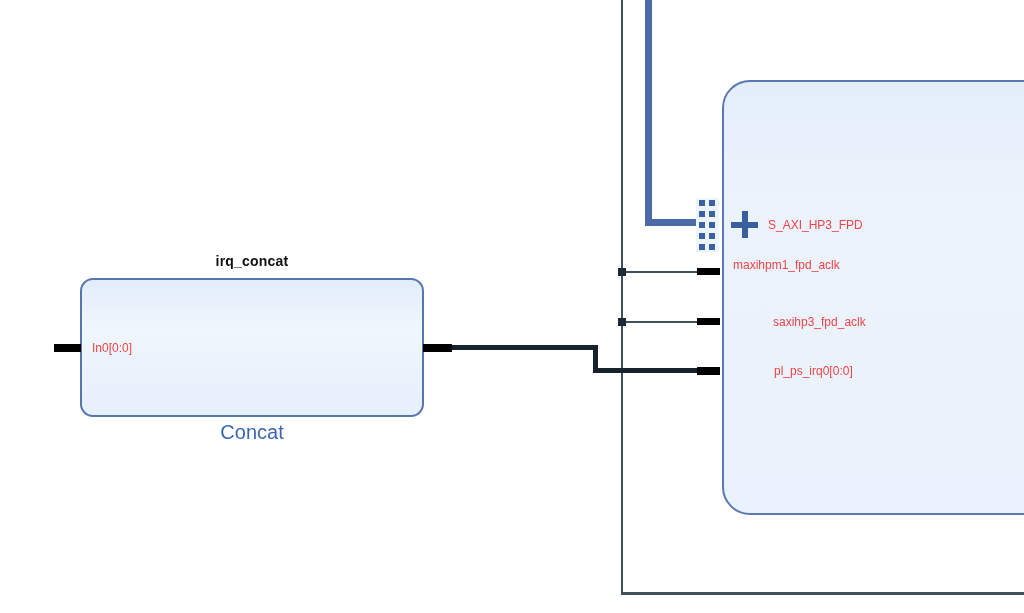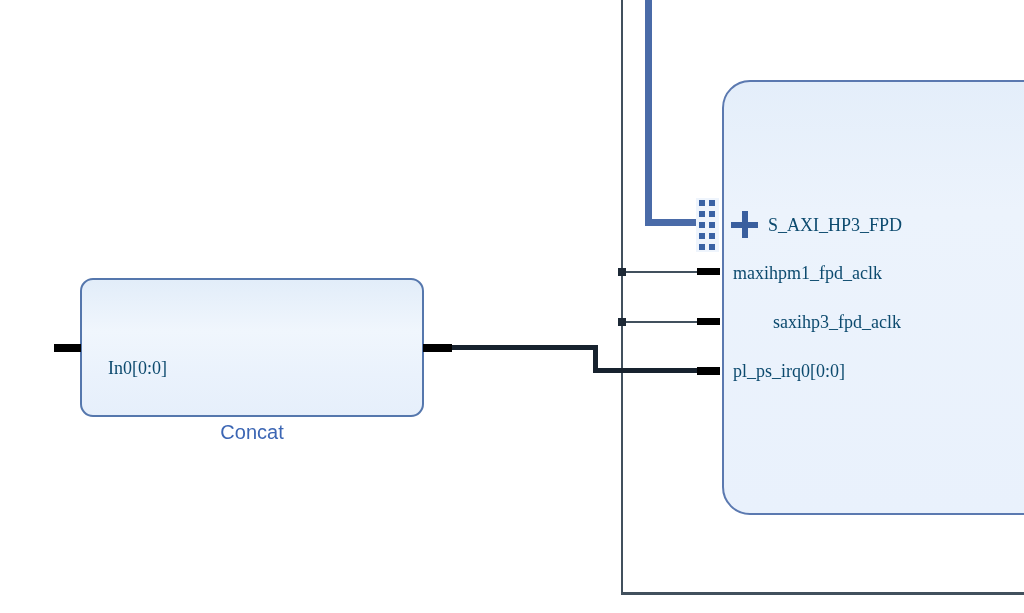--- a/index.html
+++ b/index.html
@@ -37,21 +37,21 @@
     text-align: center;
     font-size: 14px; font-weight: 700; color: #111111;
     letter-spacing: 0.2px;
   }
   .concat-type {
     left: 80px; top: 421px; width: 344px;
     text-align: center;
     font-size: 20px; color: #3c66b4;
   }
   .port-label {
-    font-size: 18px; color: #0c4a6e; line-height: 16px; white-space: nowrap; font-family: Liberation Serif, serif;
+    font-size: 12px; color: #ef4444; line-height: 16px; white-space: nowrap;
   }
 
   
   .pin { background: #000000; }
 
   
   .sig-wire { background: #17222e; }
   .net-line { background: #41505d; }
   .junction { background: #1d2936; }
   .iface-wire { background: #4a6ba8; }
@@ -111,32 +111,33 @@
       <i></i>
       <i></i>
   </div>
 
   <div class="abs plus-icon">
     <span class="h"></span>
     <span class="v"></span>
   </div>
 
   <div class="abs port-label" style="left:768px; top:217px;">S_AXI_HP3_FPD</div>
-  <div class="abs port-label" style="left:733px; top:265px;text-align:right;">maxihpm1_fpd_aclk</div>
+  <div class="abs port-label" style="left:733px; top:257px;text-align:right;">maxihpm1_fpd_aclk</div>
   <div class="abs port-label" style="left:773px; top:314px;">saxihp3_fpd_aclk</div>
-  <div class="abs port-label" style="left:733px; top:363px;">pl_ps_irq0[0:0]</div>
+  <div class="abs port-label" style="left:774px; top:363px;">pl_ps_irq0[0:0]</div>
 
   <div class="abs pin" style="left:697px; top:268px; width:23px; height:7px;"></div>
   <div class="abs pin" style="left:697px; top:318px; width:23px; height:7px;"></div>
   <div class="abs pin" style="left:697px; top:367px; width:23px; height:8px;"></div>
 
   <div class="abs sig-wire" style="left:450px; top:345px; width:148px; height:5px;"></div>
   <div class="abs sig-wire" style="left:593px; top:345px; width:5px; height:28px;"></div>
   <div class="abs sig-wire" style="left:593px; top:368px; width:104px; height:5px;"></div>
 
+  <div class="abs concat-title">irq_concat</div>
   <div class="abs block-body" style="left:80px; top:278px; width:344px; height:139px;"></div>
-  <div class="abs port-label" style="left:108px; top:340px;margin-top:20px;">In0[0:0]</div>
+  <div class="abs port-label" style="left:92px; top:340px;">In0[0:0]</div>
   <div class="abs concat-type">Concat</div>
 
   <div class="abs pin" style="left:54px; top:344px; width:27px; height:8px;"></div>
   <div class="abs pin" style="left:423px; top:344px; width:29px; height:8px;"></div>
 
 </div>
 
 </body></html>

